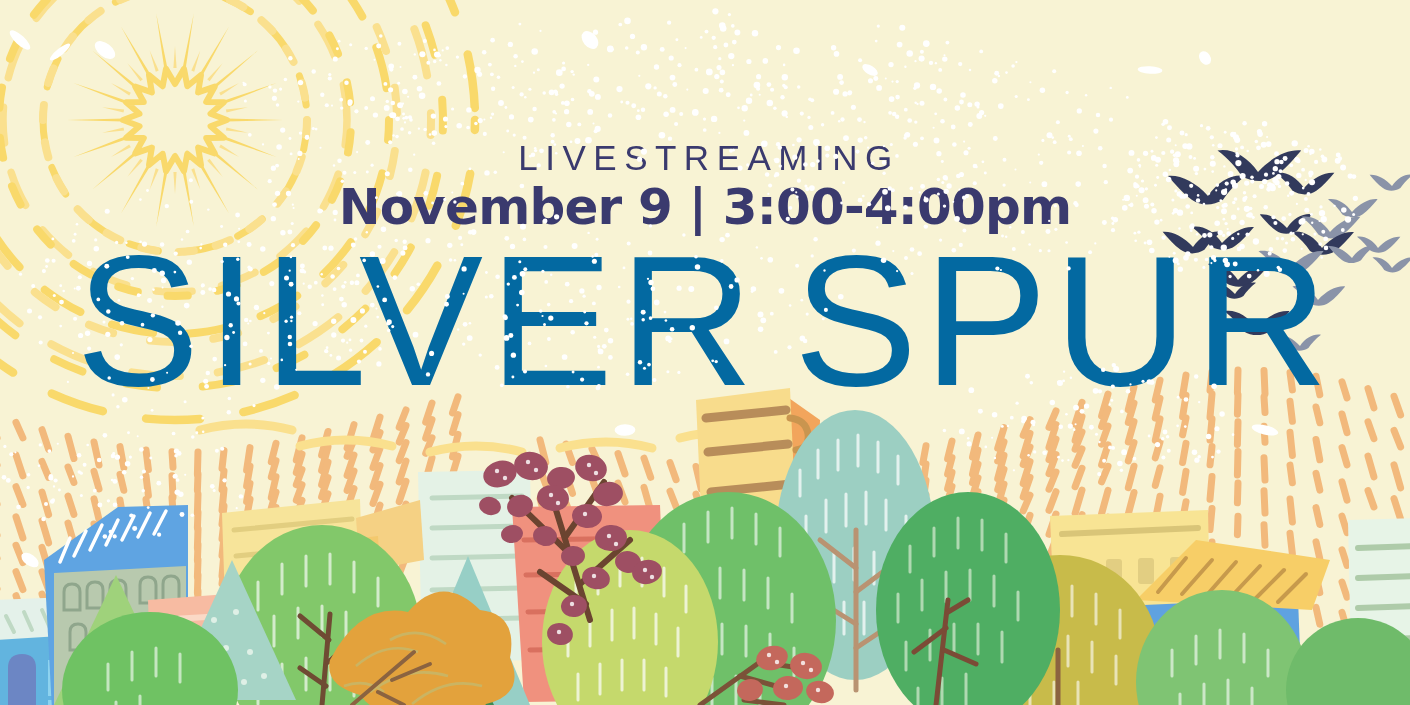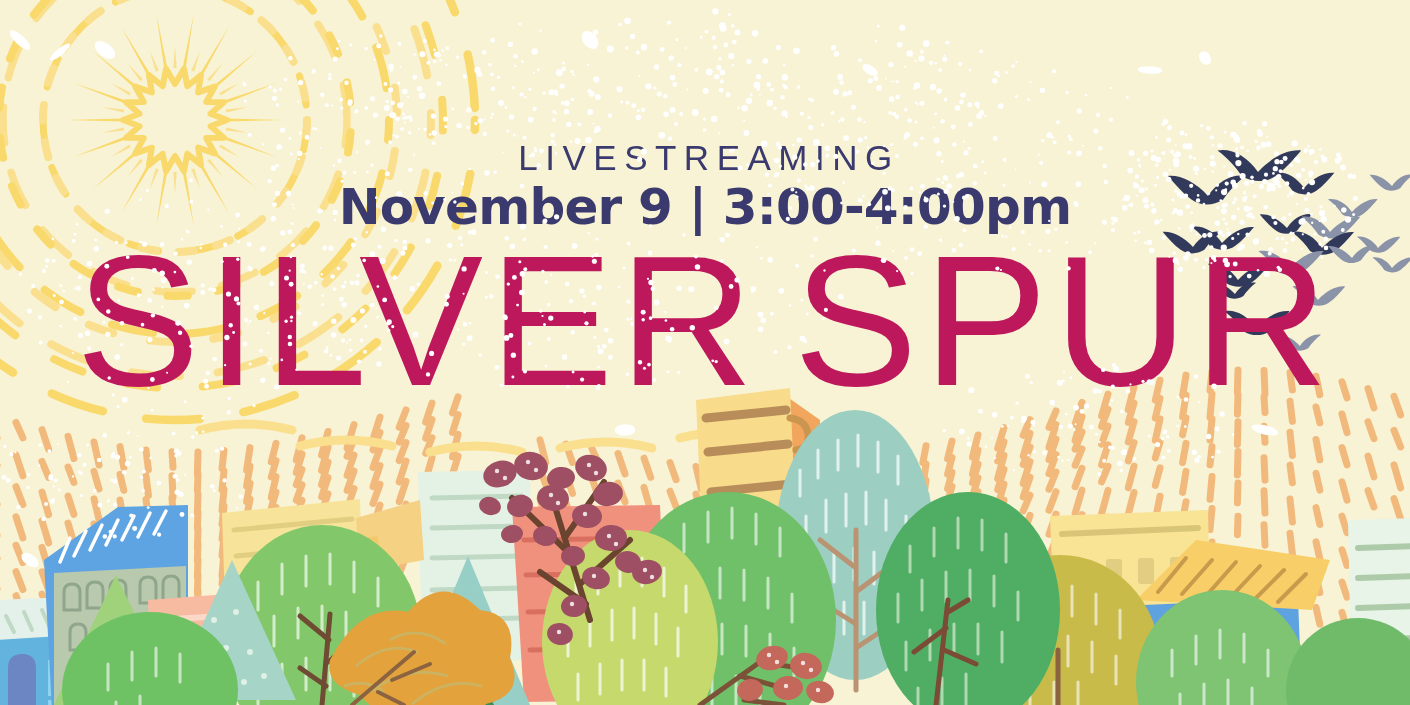--- a/index.html
+++ b/index.html
@@ -43,21 +43,21 @@
     margin:0;
   }
   #wordmark{
     margin:12px;
     padding:0;
     font-family:"Liberation Sans", sans-serif;
     font-weight:300;
     font-size:186px;
     line-height:1;
     letter-spacing:6px;
-    color:#be185d;
+    color:#0369a1;
     white-space:nowrap;
     margin-top:-6px;
   }
   #wordmark .gap{letter-spacing:0; display:inline-block; width:34px;}
 </style>
 </head>
 <body>
 
 <div id="banner">
 

